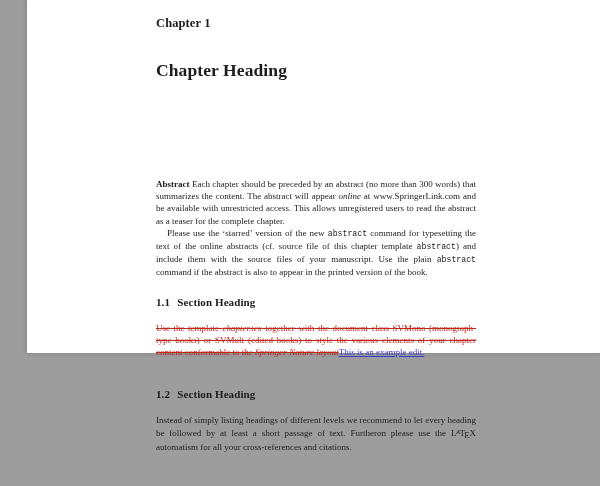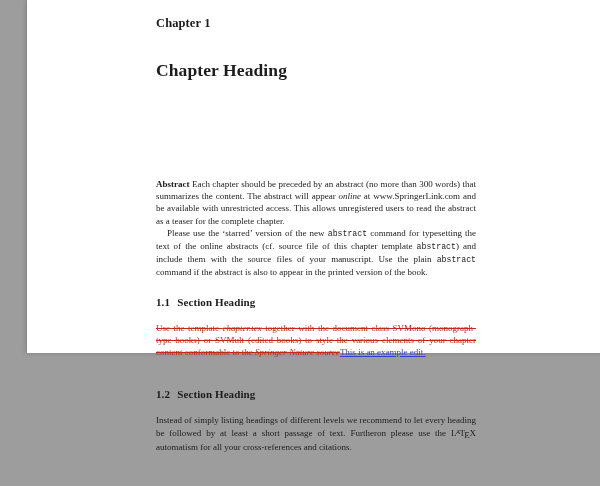--- a/index.html
+++ b/index.html
@@ -58,21 +58,21 @@
     <div class="textblock abstract-block">
       <p><span class="b">Abstract</span><span> Each chapter should be preceded by an abstract (no more than 300 words) that summarizes the content. The abstract will appear </span><span class="i">online</span><span> at www.SpringerLink.com and be available with unrestricted access. This allows unregistered users to read the abstract as a teaser for the complete chapter.</span></p>
       <p class="indent"><span>Please use the ‘starred’ version of the new </span><span class="m">abstract</span><span> command for typesetting the text of the online abstracts (cf. source file of this chapter template </span><span class="m">abstract</span><span>) and include them with the source files of your manuscript. Use the plain </span><span class="m">abstract</span><span> command if the abstract is also to appear in the printed version of the book.</span></p>
     </div>
 
     <div class="sec-heading sec1">
       <span class="num">1.1</span><span>Section Heading</span>
     </div>
 
     <div class="textblock edit-block">
-      <p><span class="rs">Use the template </span><span class="i rs">chapter.tex</span><span class="rs"> together with the document class SVMono (monograph-type books) or SVMult (edited books) to style the various elements of your chapter content conformable to the </span><span class="i rs">Springer-Nature source</span><span class="lk">This is an example edit.</span></p>
+      <p><span class="rs">Use the template </span><span class="i rs">chapter.tex</span><span class="rs"> together with the document class SVMono (monograph-type books) or SVMult (edited books) to style the various elements of your chapter content conformable to the </span><span class="i rs">Springer-Nature layout</span><span class="lk">This is an example edit.</span></p>
     </div>
 
     <div class="sec-heading sec2">
       <span class="num">1.2</span><span>Section Heading</span>
     </div>
 
     <div class="textblock body-block">
       <p><span>Instead of simply listing headings of different levels we recommend to let every heading be followed by at least a short passage of text. Furtheron please use the </span><span class="latex">L<span class="lx-a">A</span>T<span class="lx-e">E</span>X</span><span> automatism for all your cross-references and citations.</span></p>
     </div>
 

